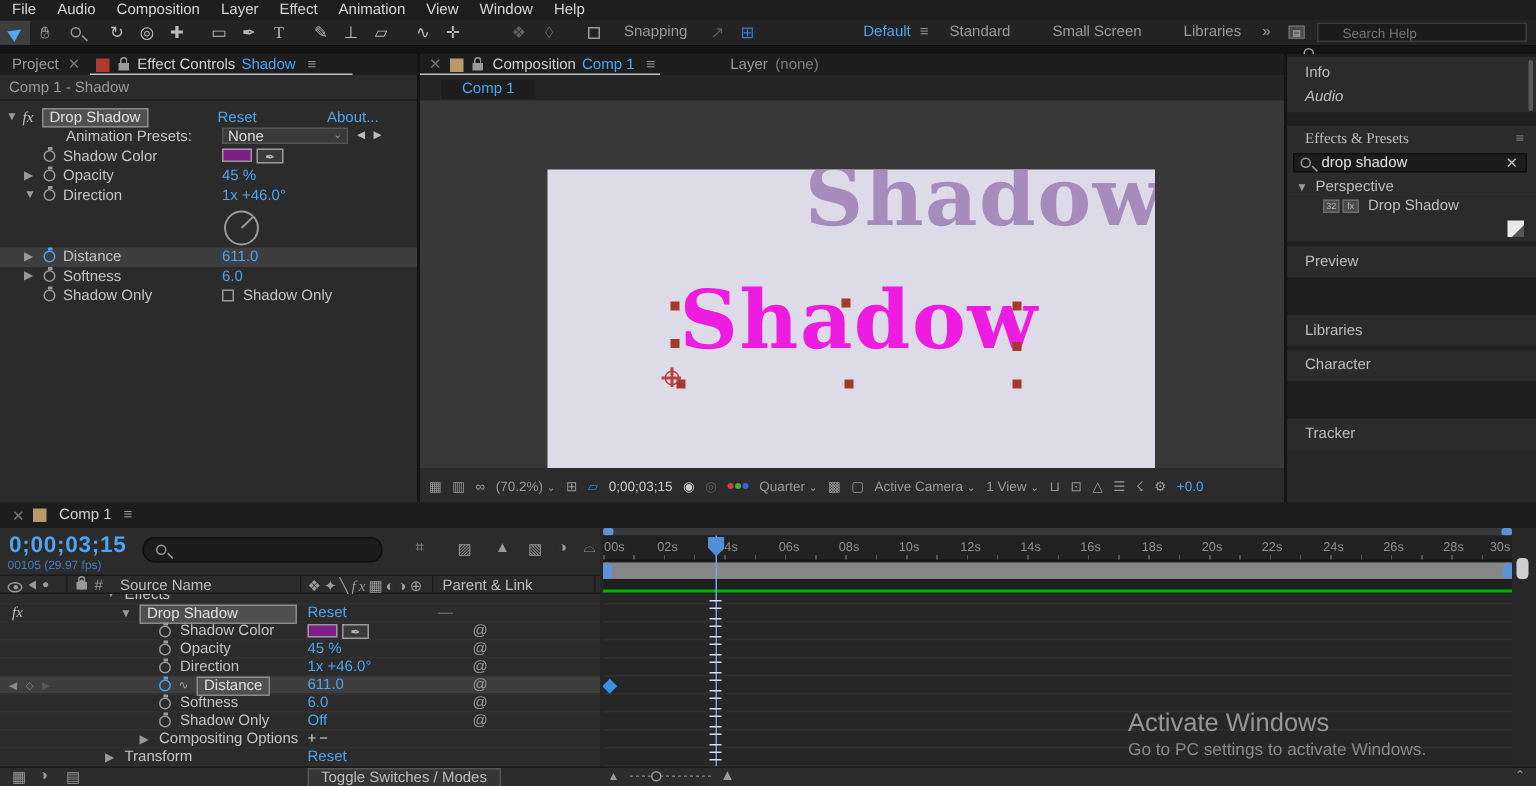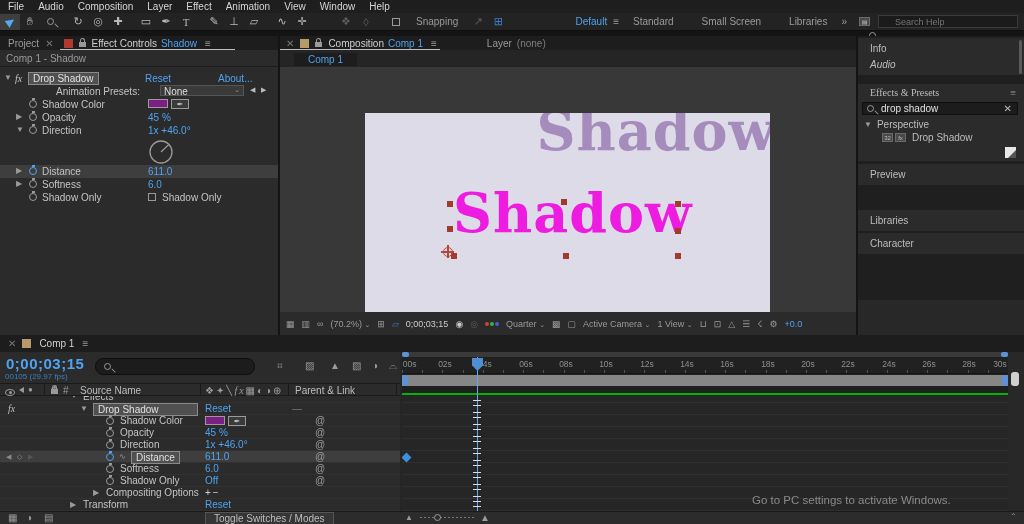--- a/index.html
+++ b/index.html
@@ -144,21 +144,21 @@
     <div class="abs" style="left:0;top:30px;width:278px;height:1px;background:#1c1c1c;"></div>
 
     <div class="ecrow" style="top:36px;">
       <span style="left:4px;color:#9a9a9a;font-size:8px;">▼</span>
       <span style="left:15px;font-style:italic;font-family:'Liberation Serif',serif;">fx</span>
       <span class="selbox" style="left:28px;top:0;">Drop Shadow</span>
       <span class="blue" style="left:145px;">Reset</span>
       <span class="blue" style="left:218px;">About...</span>
     </div>
 
-    <div class="ecrow" style="top:49px;margin-left:12px;">
+    <div class="ecrow" style="top:49px;">
       <span style="left:44px;color:#c4c4c4;">Animation Presets:</span>
       <span style="left:148px;top:0;width:84px;height:11px;background:#3a3a3a;border:1px solid #555;padding:0 3px;color:#ddd;">
         <span>None</span>
         <span style="float:right;color:#999;font-size:7px;">⌄</span>
       </span>
       <span style="left:238px;color:#bbb;font-size:7px;">◀</span>
       <span style="left:249px;color:#bbb;font-size:7px;">▶</span>
     </div>
 
     <div class="ecrow" style="top:62px;">
@@ -315,20 +315,23 @@
 
     <div class="secrow" style="top:128px;">
         <span>Preview</span>
       </div>
     <div class="secrow" style="top:174px;">
         <span>Libraries</span>
       </div>
     <div class="secrow" style="top:197px;">
         <span>Character</span>
       </div>
+    <div class="secrow" style="top:243px;">
+        <span>Tracker</span>
+      </div>
     <div class="abs" style="left:0;top:264px;width:166px;height:35px;background:#282828;"></div>
     <div class="abs" style="right:2px;top:4px;width:3px;height:34px;background:#5a5a5a;border-radius:2px;"></div>
   </div>
 
   <div class="panel" style="left:0; top:335px; width:1024px; height:189px; background:#262626;">
 
     <div class="abs" style="left:0;top:0;width:1024px;height:17px;background:#1d1d1d;display:flex;align-items:center;">
       <span style="margin-left:8px;color:#777;">✕</span>
       <span style="margin-left:6px;width:9px;height:9px;background:#b89a6a;display:inline-block;"></span>
       <span style="margin-left:8px;color:#d0d0d0;">Comp 1</span>
@@ -486,20 +489,21 @@
         <div class="ib" style="top:60px;"></div>
       <div class="ib" style="top:72px;"></div>
         <div class="ib" style="top:84px;"></div>
       <div class="ib" style="top:96px;"></div>
         <div class="ib" style="top:108px;"></div>
       <div class="ib" style="top:120px;"></div>
         <div class="ib" style="top:132px;"></div>
       <div class="ib" style="top:144px;"></div>
         <div class="ib" style="top:154px;"></div>
 
+      <div class="abs" style="left:350px;top:120px;color:#969696;font-size:17px;">Activate Windows</div>
       <div class="abs" style="left:350px;top:142px;color:#8a8a8a;font-size:11.5px;">Go to PC settings to activate Windows.</div>
     </div>
 
     <div class="abs" style="left:1008px;top:17px;width:16px;height:159px;background:#282828;">
       <div class="abs" style="left:3px;top:20px;width:8px;height:14px;background:#cfcfcf;border-radius:3px;"></div>
     </div>
 
     <div class="abs" style="left:0;top:176px;width:1024px;height:13px;background:#2c2c2c;border-top:1px solid #191919;">
       <span class="abs" style="left:8px;top:0;color:#9a9a9a;">▦</span>
       <span class="abs" style="left:26px;top:0;color:#9a9a9a;">◑</span>

